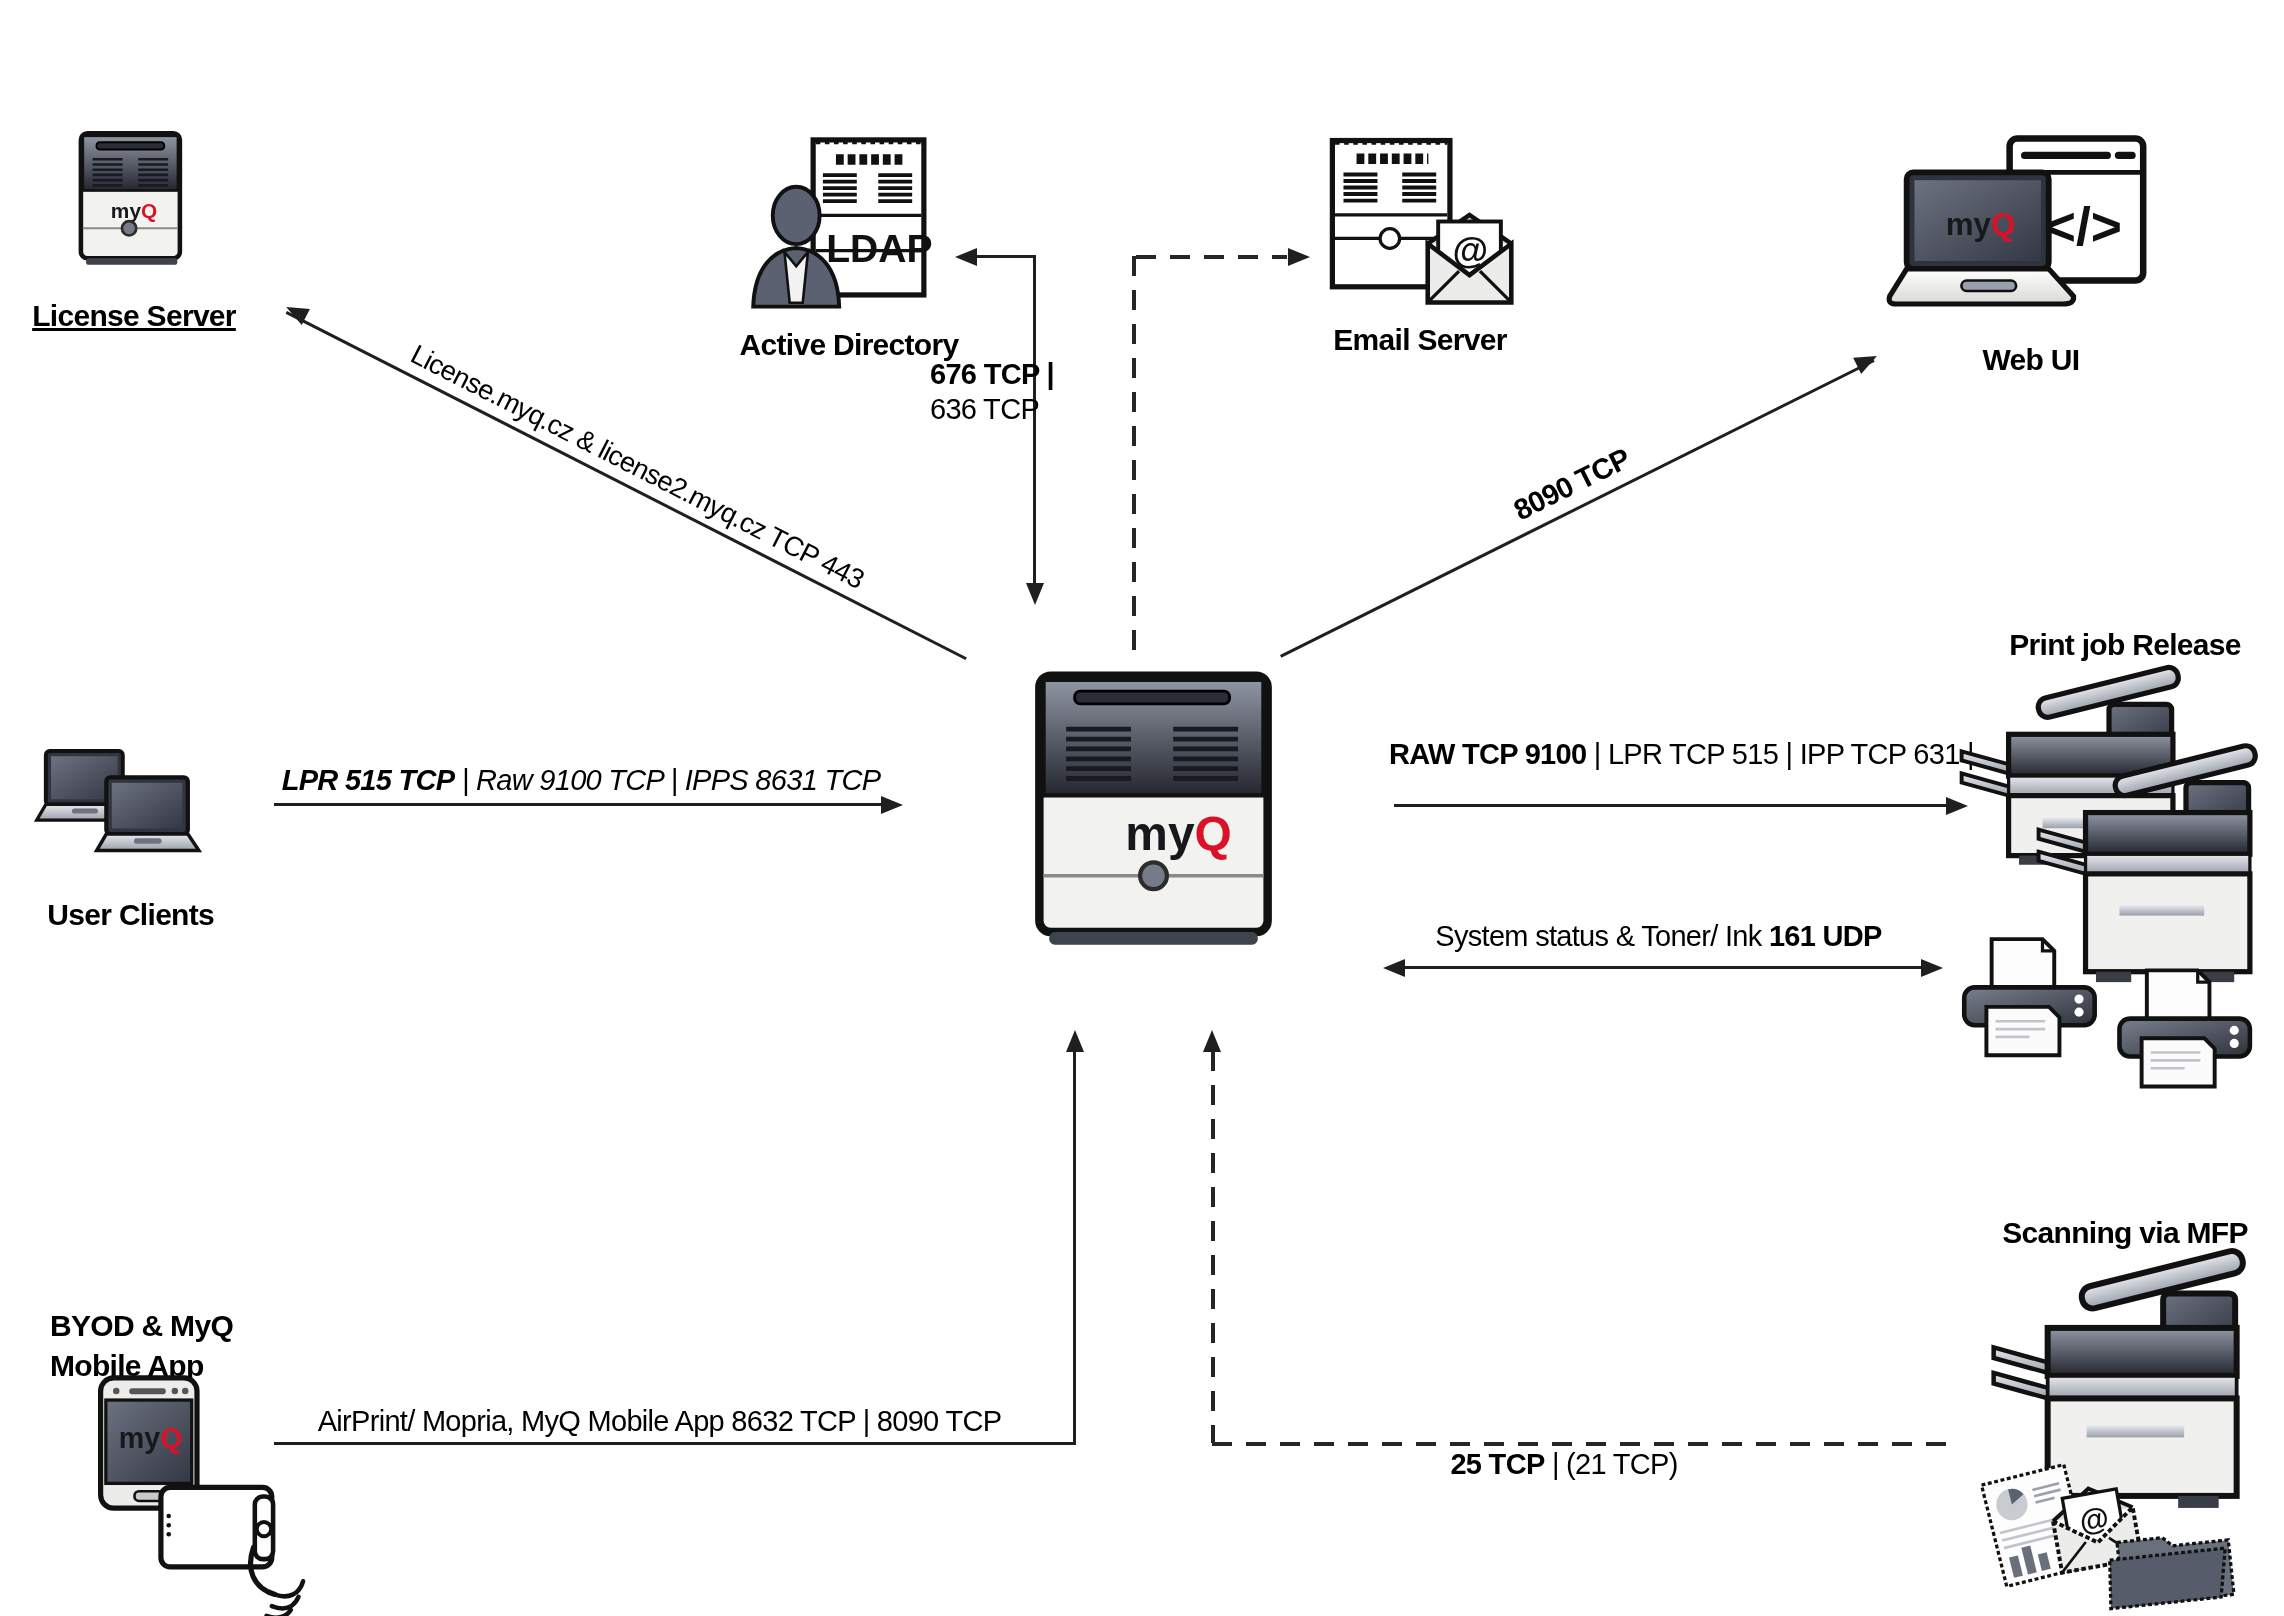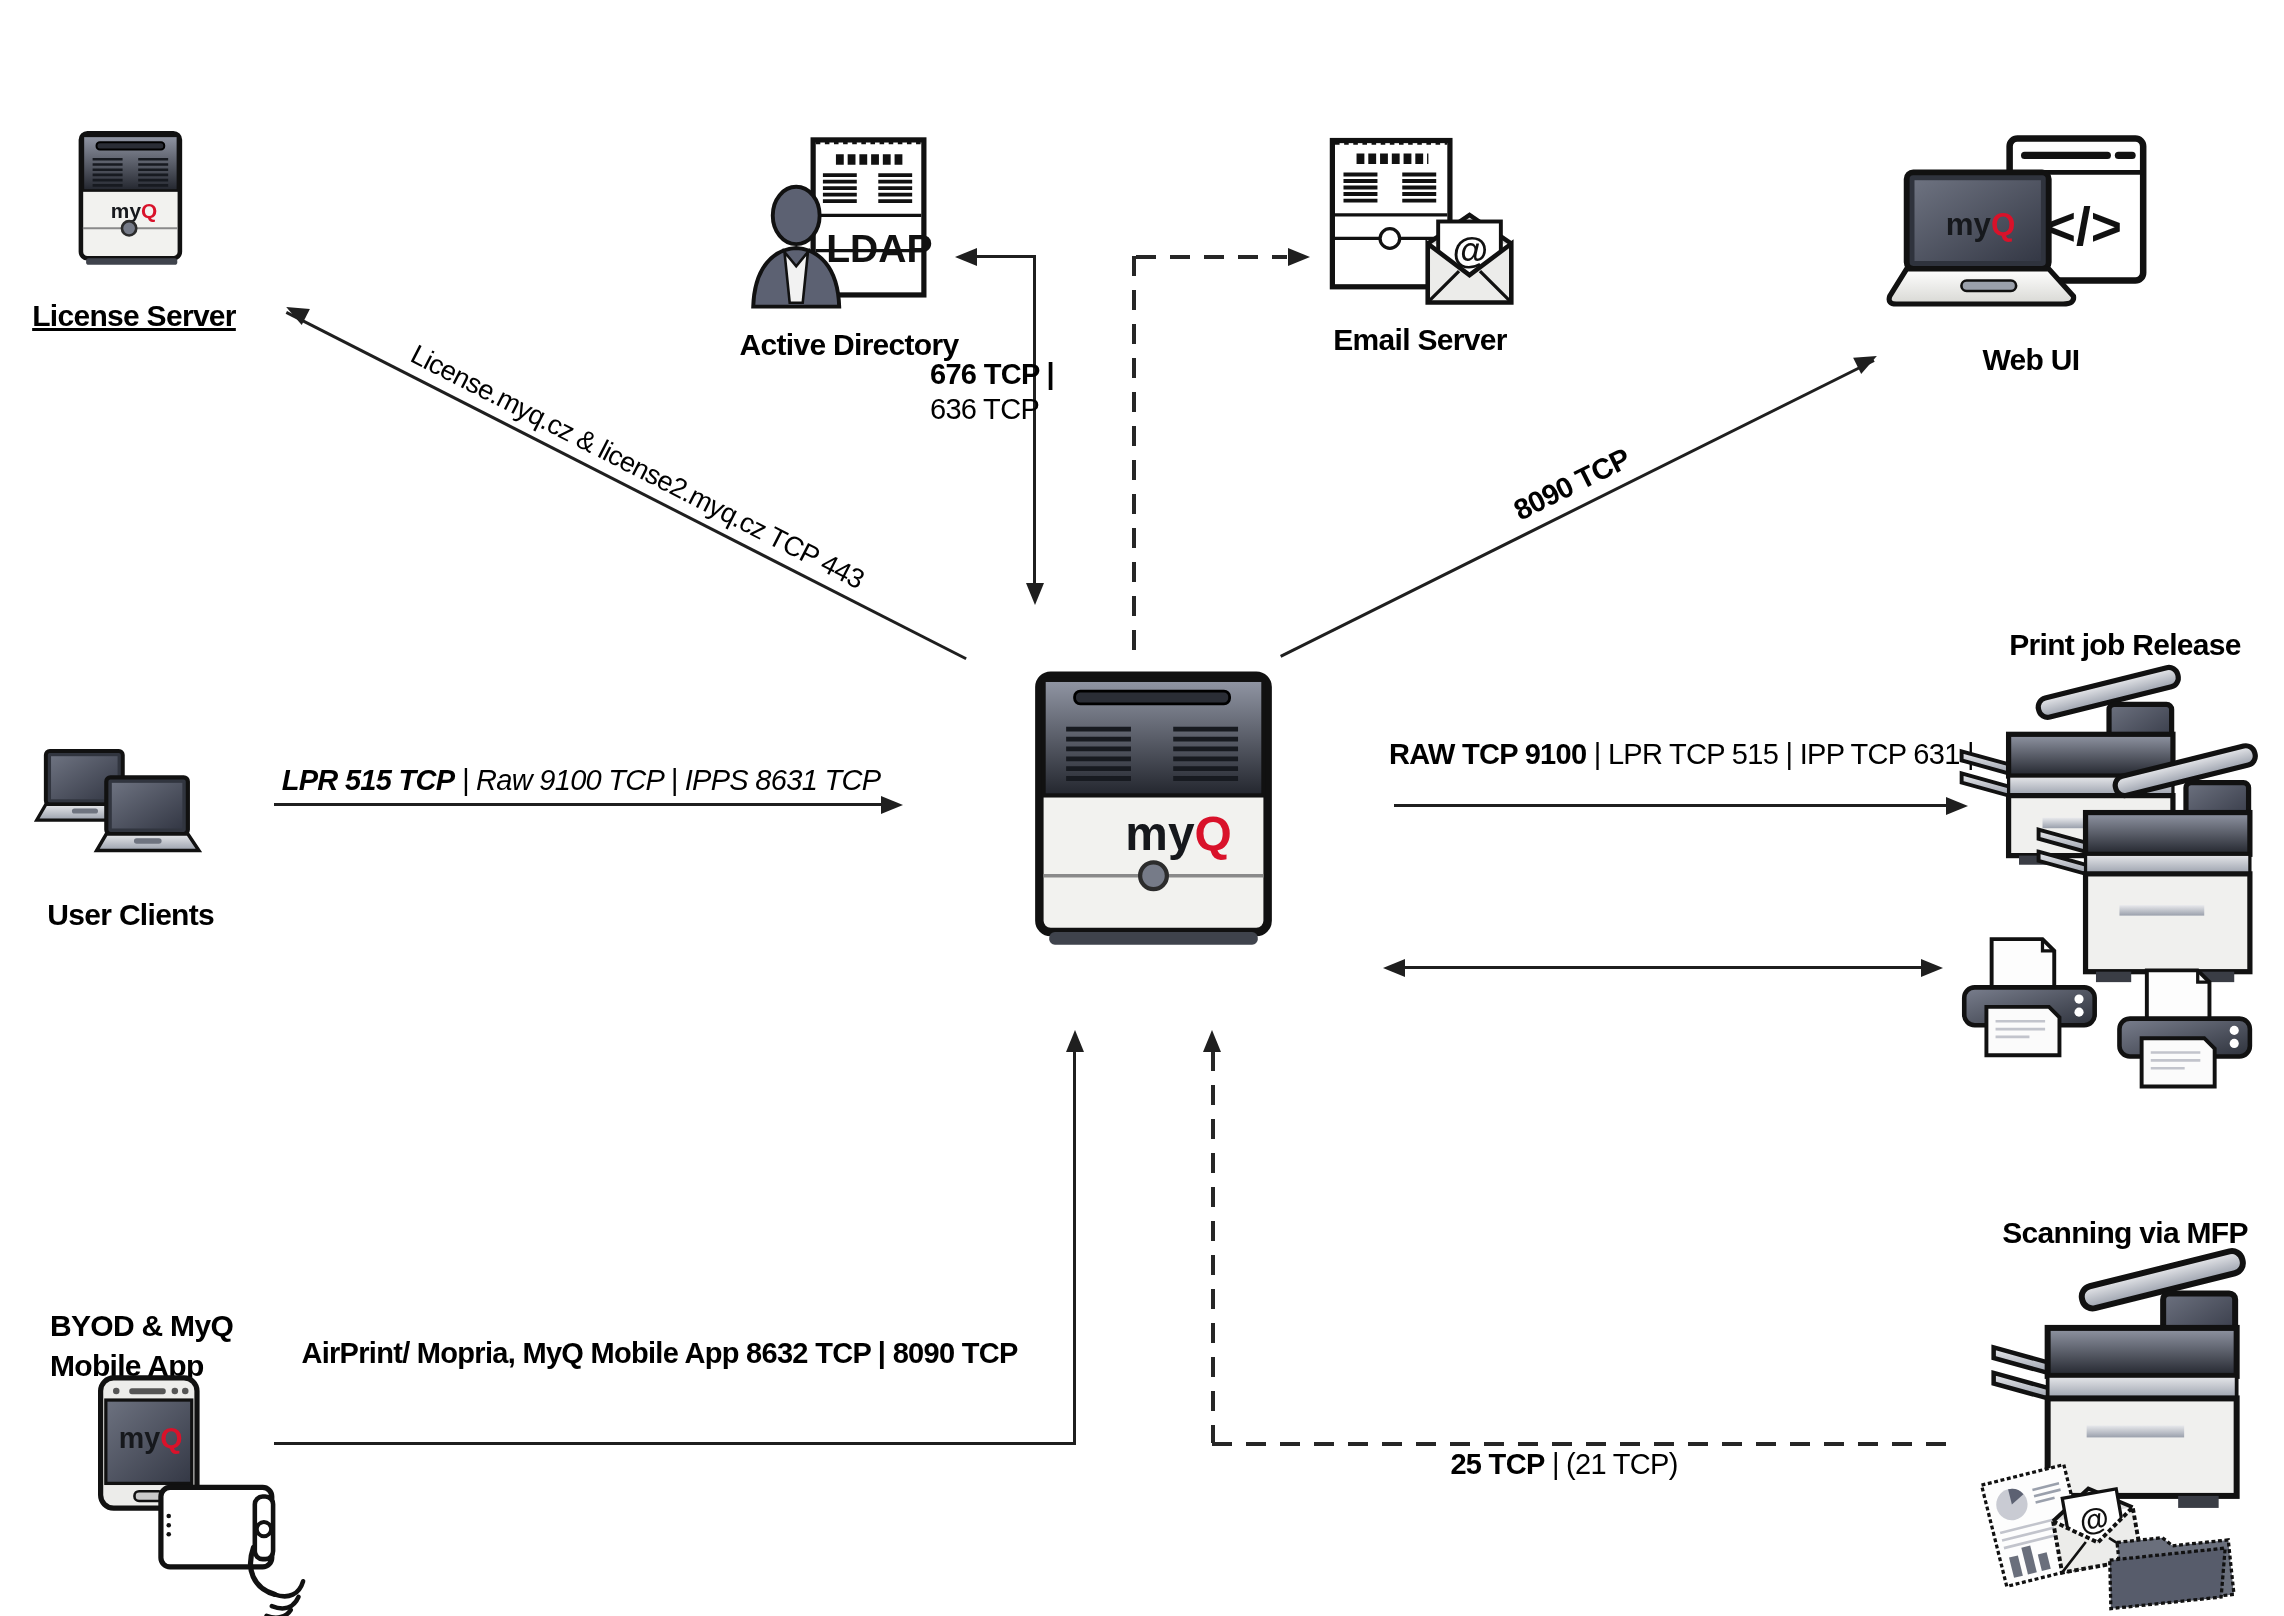--- a/index.html
+++ b/index.html
@@ -91,26 +91,29 @@
   <div class="line-h" style="left:1394px;top:804px;width:554px;"></div>
   <div class="ah right" style="left:1946px;top:797px;"></div>
   <div class="txt" style="left:1389px;top:737px;line-height:34px;">
     <span class="b">RAW TCP 9100</span><span> | LPR TCP 515 | IPP TCP 631 |</span><br>
   </div>
 
   
   <div class="line-h" style="left:1404px;top:966px;width:517px;"></div>
   <div class="ah left" style="left:1383px;top:959px;"></div>
   <div class="ah right" style="left:1921px;top:959px;"></div>
+  <div class="txt ctr" style="left:1371px;top:919px;width:575px;">
+    <span>System status &amp; Toner/ Ink </span><span class="b">161 UDP</span>
+  </div>
 
   
   <div class="line-h" style="left:274px;top:1442px;width:802px;"></div>
   <div class="line-v" style="left:1073px;top:1051px;height:392px;"></div>
   <div class="ah up" style="left:1066px;top:1030px;"></div>
-  <div class="txt ctr" style="left:281px;top:1336px;width:757px;font-weight:bold;">AirPrint/ Mopria, MyQ Mobile App 8632 TCP | 8090 TCP</div>
+  <div class="txt ctr" style="left:281px;top:1404px;width:757px;">AirPrint/ Mopria, MyQ Mobile App 8632 TCP | 8090 TCP</div>
 
   
   <div class="dash-v" style="left:1211px;top:1051px;height:392px;"></div>
   <div class="dash-h" style="left:1212px;top:1442px;width:740px;"></div>
   <div class="ah up" style="left:1203px;top:1030px;"></div>
   <div class="txt ctr" style="left:1332px;top:1404px;width:464px;margin-top:43px;">
     <span class="b">25 TCP</span><span> | (21 TCP)</span>
   </div>
 
   

